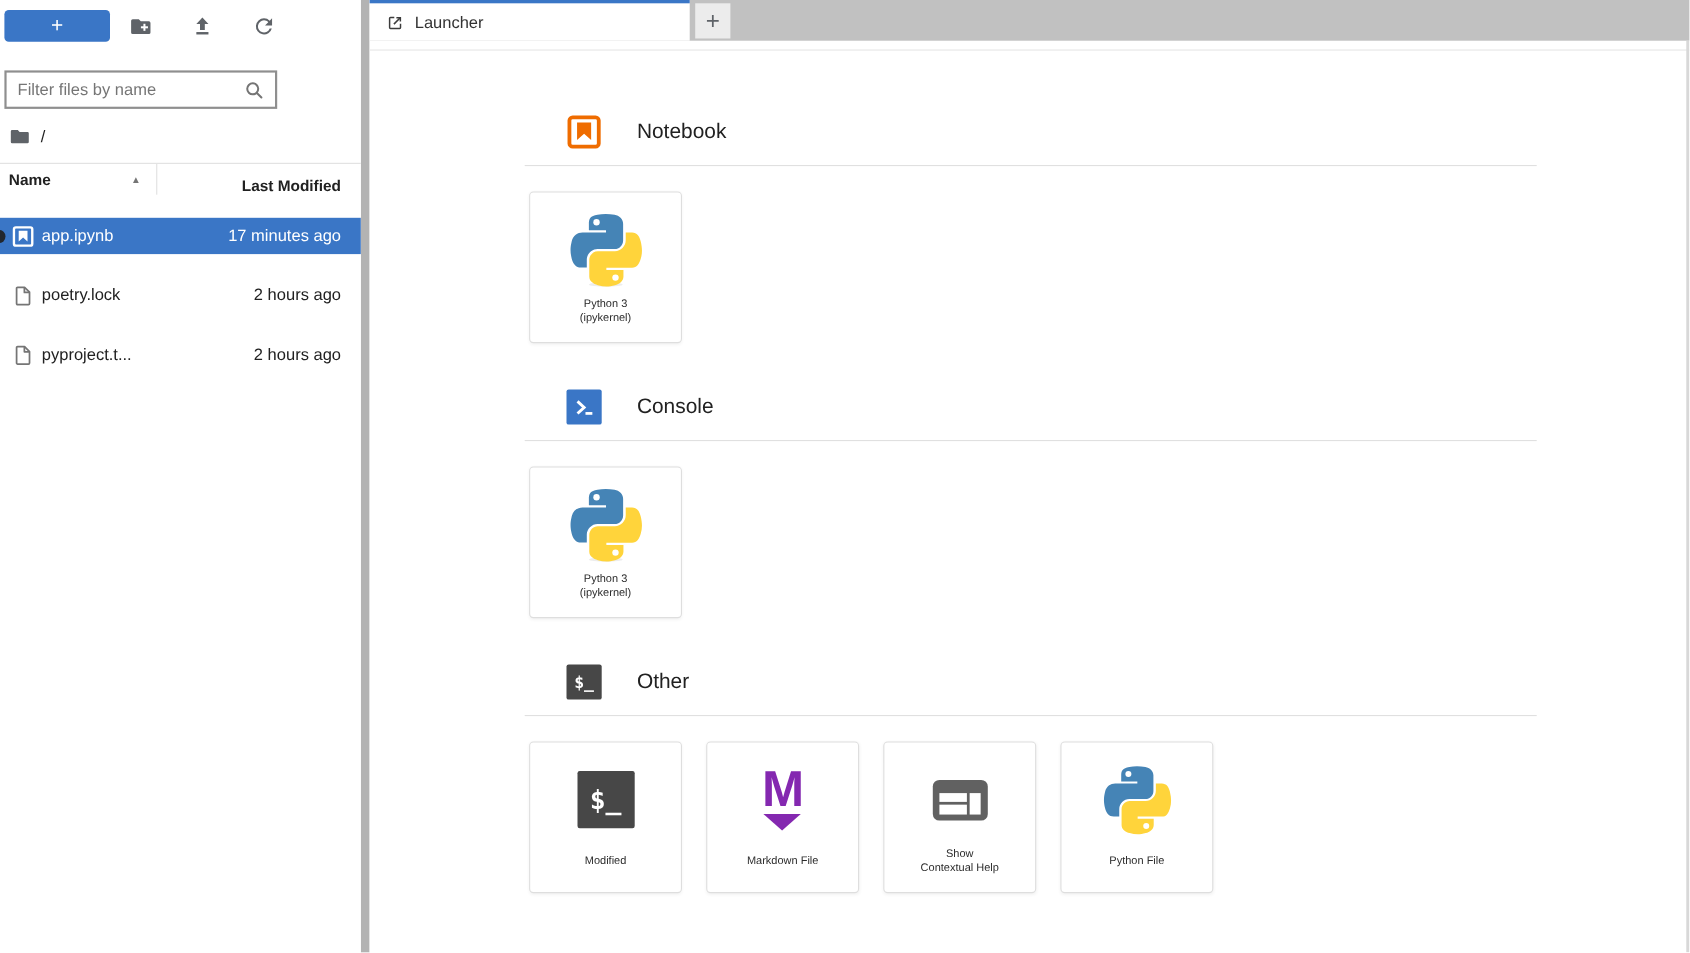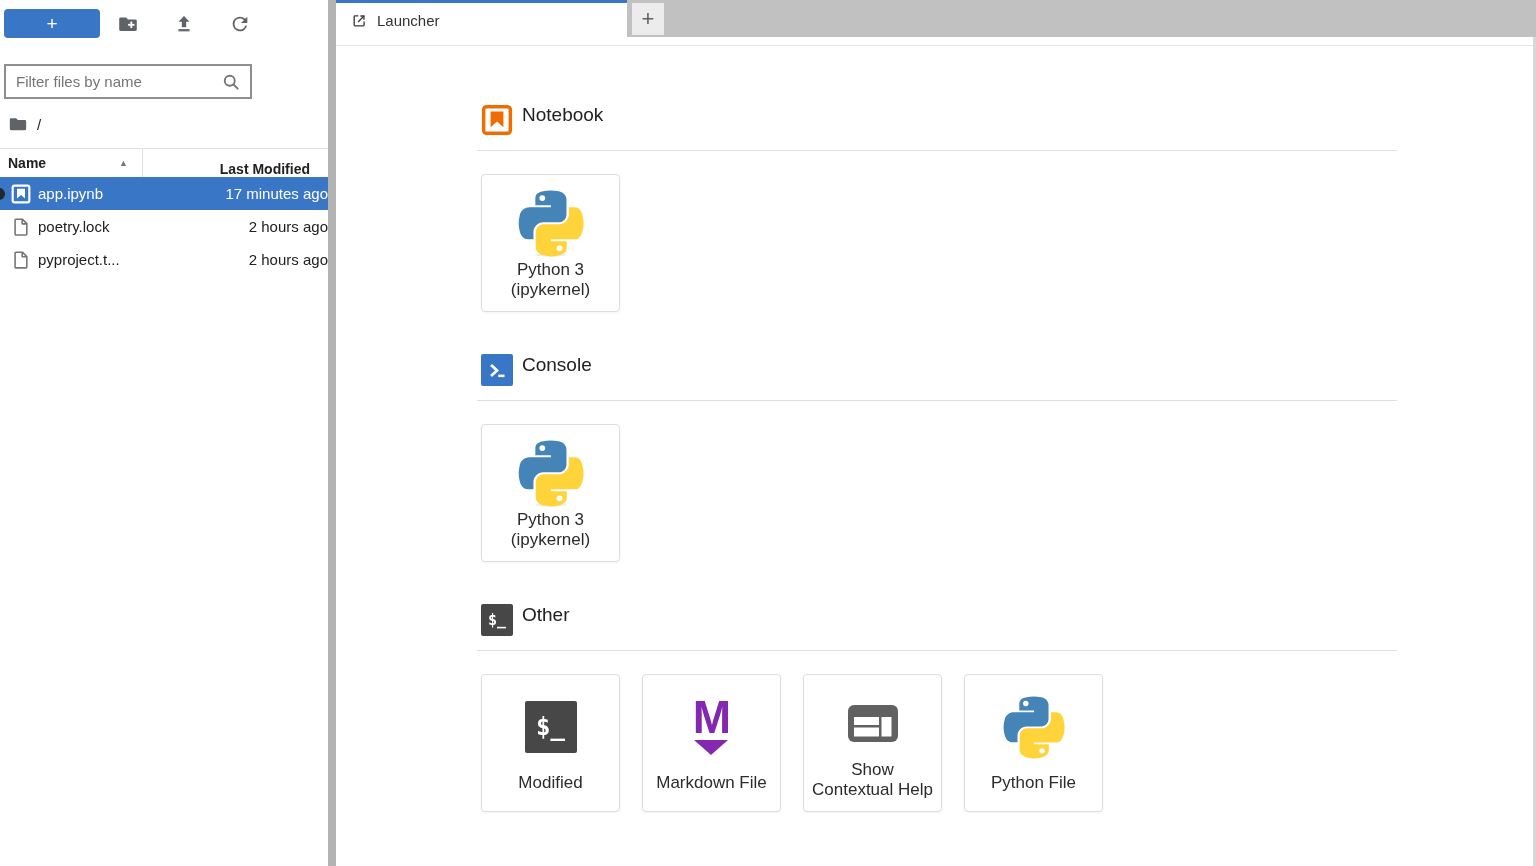--- a/index.html
+++ b/index.html
@@ -43,24 +43,24 @@
 
   .listing-header {
     margin-top:13px; height:29px; border-top:1px solid #e0e0e0;
     display:flex; align-items:flex-end; font-size:14px; font-weight:bold; color:#212121;
   }
   .col-name { width:143px; height:100%; border-right:1px solid #e0e0e0;
     display:flex; align-items:center; padding:0 14px 0 8px; cursor:pointer; }
   .col-name .sort { margin-left:auto; font-size:9px; color:#757575; }
   .col-mod { flex:1; text-align:right; padding-right:18px; cursor:pointer; }
 
-  .frow { display:flex; align-items:center; height:33px; font-size:15px; position:relative; cursor:pointer; }
+  .frow { display:flex; align-items:center; height:33px; font-size:15px; position:relative; cursor:pointer;margin-top:21px; }
   .frow .ficon { width:20px; height:20px; margin:0 7px 0 11px; flex:none; }
   .frow .fname { flex:1; white-space:nowrap; overflow:hidden; }
-  .frow .ftime { white-space:nowrap; }
+  .frow .ftime { padding-right:18px; white-space:nowrap; }
   .frow.selected { background:var(--accent); color:#fff; }
   .open-dot {
     position:absolute; left:-7px; top:50%; transform:translateY(-50%);
     width:12px; height:12px; border-radius:50%; background:#22272e;
   }
 
   
   .splitter { width:8px; flex:none; background:#b3b3b3; cursor:col-resize; }
 
   
@@ -77,35 +77,35 @@
     color:#5f6368; font-size:22px; line-height:1; cursor:pointer;
     display:flex; align-items:center; justify-content:center;
   }
   .content { flex:1; position:relative; overflow:hidden; }
   .content-rule { height:9px; border-bottom:1px solid #e6e6e6; }
   .right-track { position:absolute; right:0; top:0; bottom:0; width:3px; background:#d8d8d8; }
 
   .launcher { padding:58px 0 0 145px; }
   .section { width:916px; }
   .section + .section { margin-top:42px; }
-  .sec-header { display:flex; align-items:flex-start; gap:9px; height:32px; }
+  .sec-header { display:flex; align-items:center; gap:32px; height:32px;margin-left:34px; }
   .sec-icon { width:32px; height:32px; flex:none; }
   .sec-title { font-size:19px; font-weight:400; color:#212121; }
   .sec-divider { margin:14px 0 0 -4px; border:none; border-top:1px solid #e0e0e0; width:920px; }
   .cards { display:flex; gap:22px; margin-top:23px; }
   .card {
     width:139px; height:138px; background:#fff;
     border:1px solid #dedede; border-radius:4px;
     box-shadow:0 1px 3px rgba(0,0,0,0.05);
     display:flex; flex-direction:column; align-items:center;
     padding:13px 6px 10px 6px; cursor:pointer;
   }
   .card-icon { height:78px; display:flex; align-items:center; justify-content:center; }
   .card-label { flex:1; display:flex; flex-direction:column; align-items:center; justify-content:center;
-    text-align:center; font-size:17px; line-height:1.22; color:#2b2b2b; }
+    text-align:center; font-size:10px; line-height:1.22; color:#2b2b2b; }
 
   
   .console-box { width:32px; height:32px; background:var(--accent); border-radius:2px;
     display:flex; align-items:center; justify-content:center; }
   .dark-box { background:#474747; border-radius:2px; color:#fff;
     font-family:"DejaVu Sans Mono", monospace; font-weight:bold;
     display:flex; align-items:center; justify-content:center; }
   .dark-box.small { width:32px; height:32px; font-size:15px; }
   .dark-box.big { width:52px; height:52px; font-size:24px; }
 

